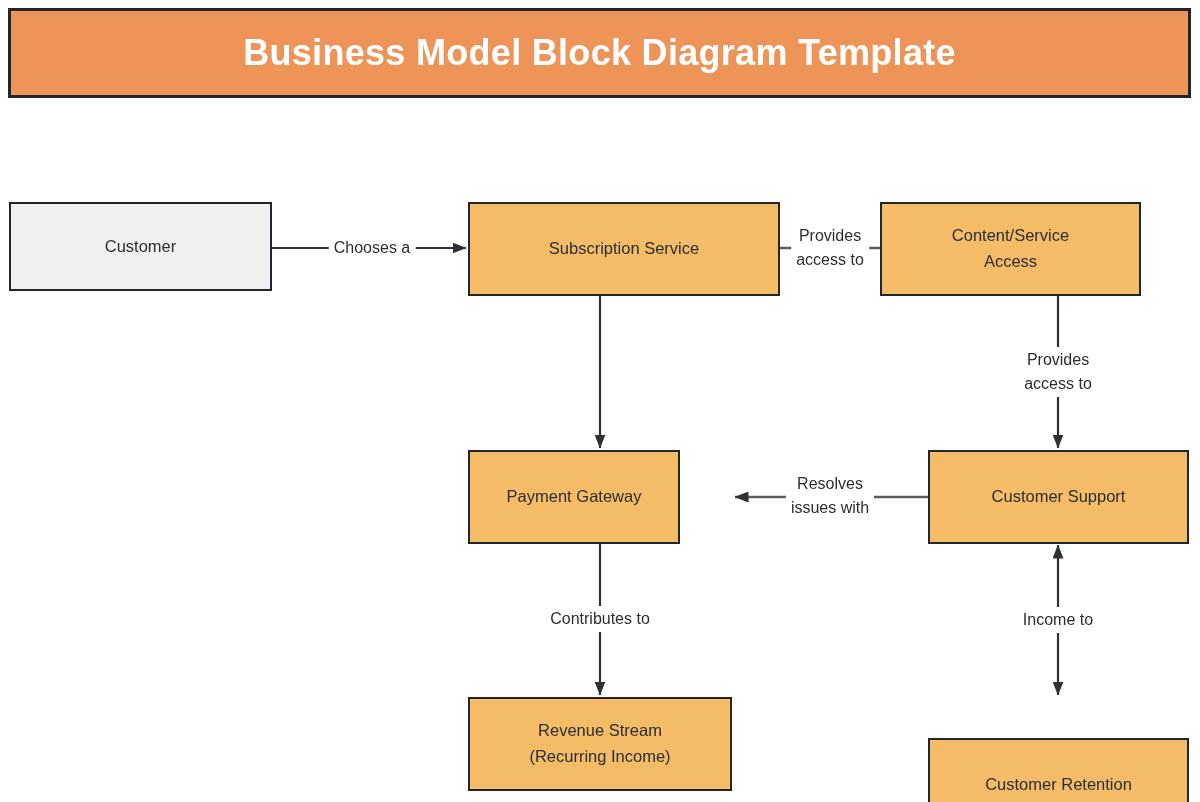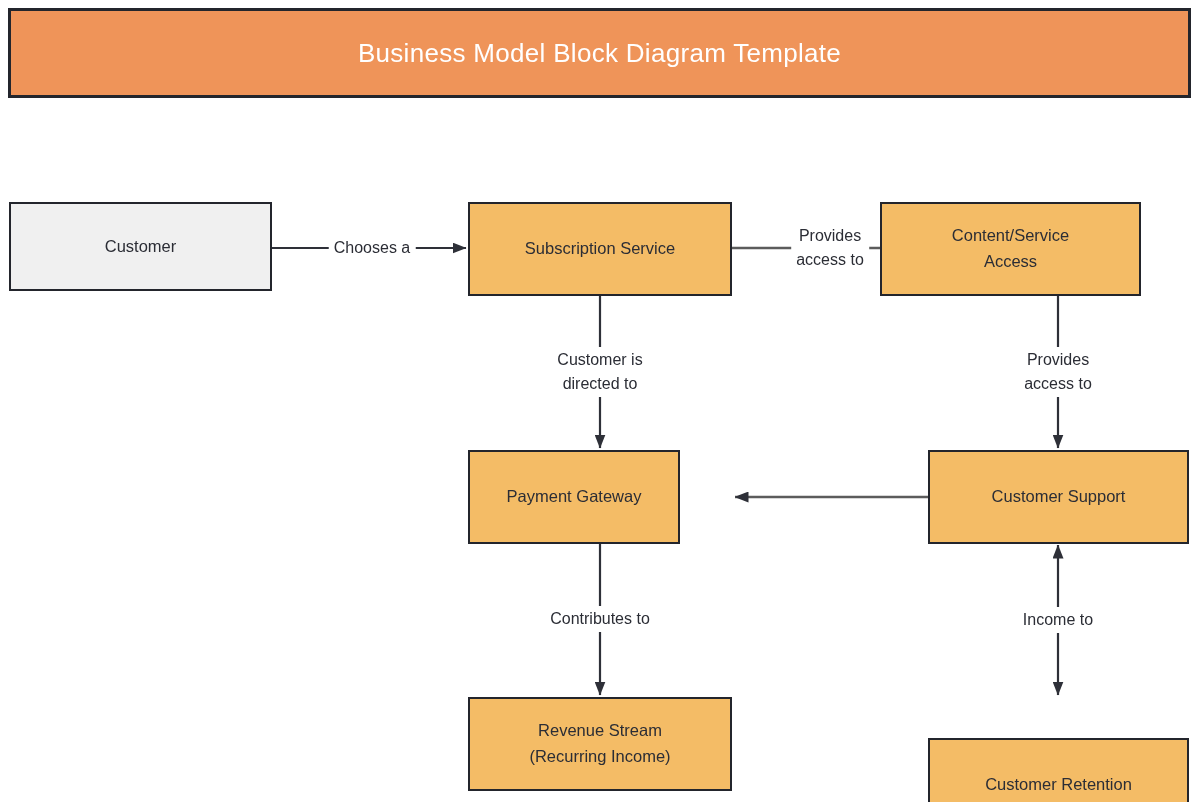--- a/index.html
+++ b/index.html
@@ -22,21 +22,21 @@
   }
   .banner{
     position:absolute;left:8px;top:8px;width:1183px;height:90px;
     box-sizing:border-box;
     background:var(--banner-fill);
     border:3px solid var(--border-dark);
     display:flex;align-items:center;justify-content:center;
   }
   .banner-text{
     color:var(--title-text);
-    font-size:26px;font-weight:normal;
+    font-size:36px;font-weight:bold;
     letter-spacing:.3px;
   }
   .wires{position:absolute;left:0;top:0;width:1200px;height:802px;}
   .wires line{fill:none;}
   .wires line.dark{stroke:var(--connector-dark);stroke-width:2.2;}
   .wires line.gray{stroke:var(--connector-gray);stroke-width:2.6;}
   .wires marker path{fill:var(--connector-dark);}
   .node{
     position:absolute;box-sizing:border-box;
     border:2px solid var(--border-dark);
@@ -81,21 +81,21 @@
   </svg>
 
   <div class="banner">
     <span class="banner-text">Business Model Block Diagram Template</span>
   </div>
 
   <div class="node neutral" style="left:9px;top:202px;width:263px;height:89px">
     <span class="node-label">Customer</span>
   </div>
 
-  <div class="node" style="left:468px;top:202px;width:264px;height:94px">
+  <div class="node" style="left:468px;top:202px;width:312px;height:94px">
     <span class="node-label">Subscription Service</span>
   </div>
 
   <div class="node" style="left:880px;top:202px;width:261px;height:94px">
     <span class="node-label">Content/Service
 Access</span>
   </div>
 
   <div class="node" style="left:468px;top:450px;width:212px;height:94px">
     <span class="node-label">Payment Gateway</span>
@@ -110,20 +110,20 @@
 (Recurring Income)</span>
   </div>
 
   <div class="node" style="left:928px;top:738px;width:261px;height:94px">
     <span class="node-label">Customer Retention</span>
   </div>
 
   <div class="edge-label" style="left:372px;top:248px">Chooses a</div>
   <div class="edge-label" style="left:830px;top:248px">Provides
 access to</div>
-  <div class="edge-label" style="left:600px;top:372px">Customer is
-directed to</div>
   <div class="edge-label" style="left:1058px;top:372px">Provides
 access to</div>
+  <div class="edge-label" style="left:830px;top:496px">Resolves
+issues with</div>
   <div class="edge-label" style="left:600px;top:619px">Contributes to</div>
   <div class="edge-label" style="left:1058px;top:620px">Income to</div>
 
 </div>
 
 </body></html>

